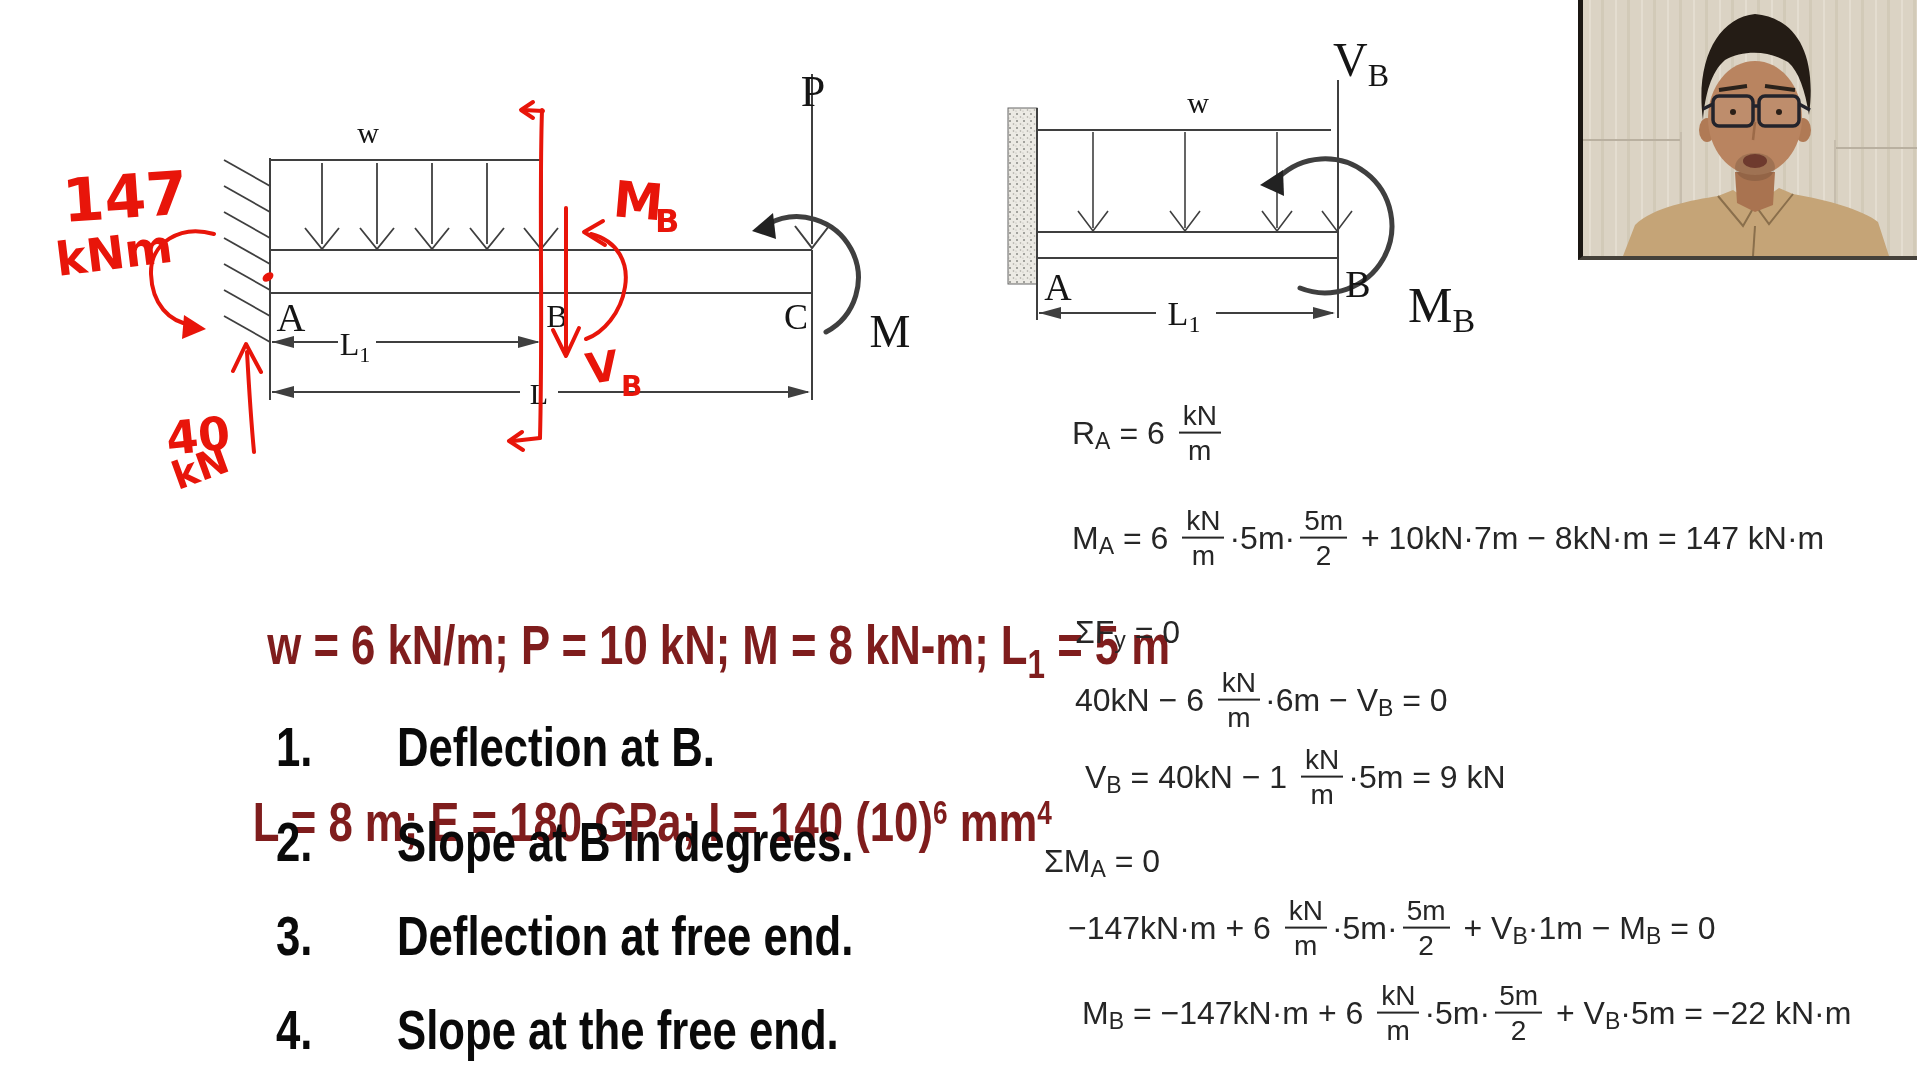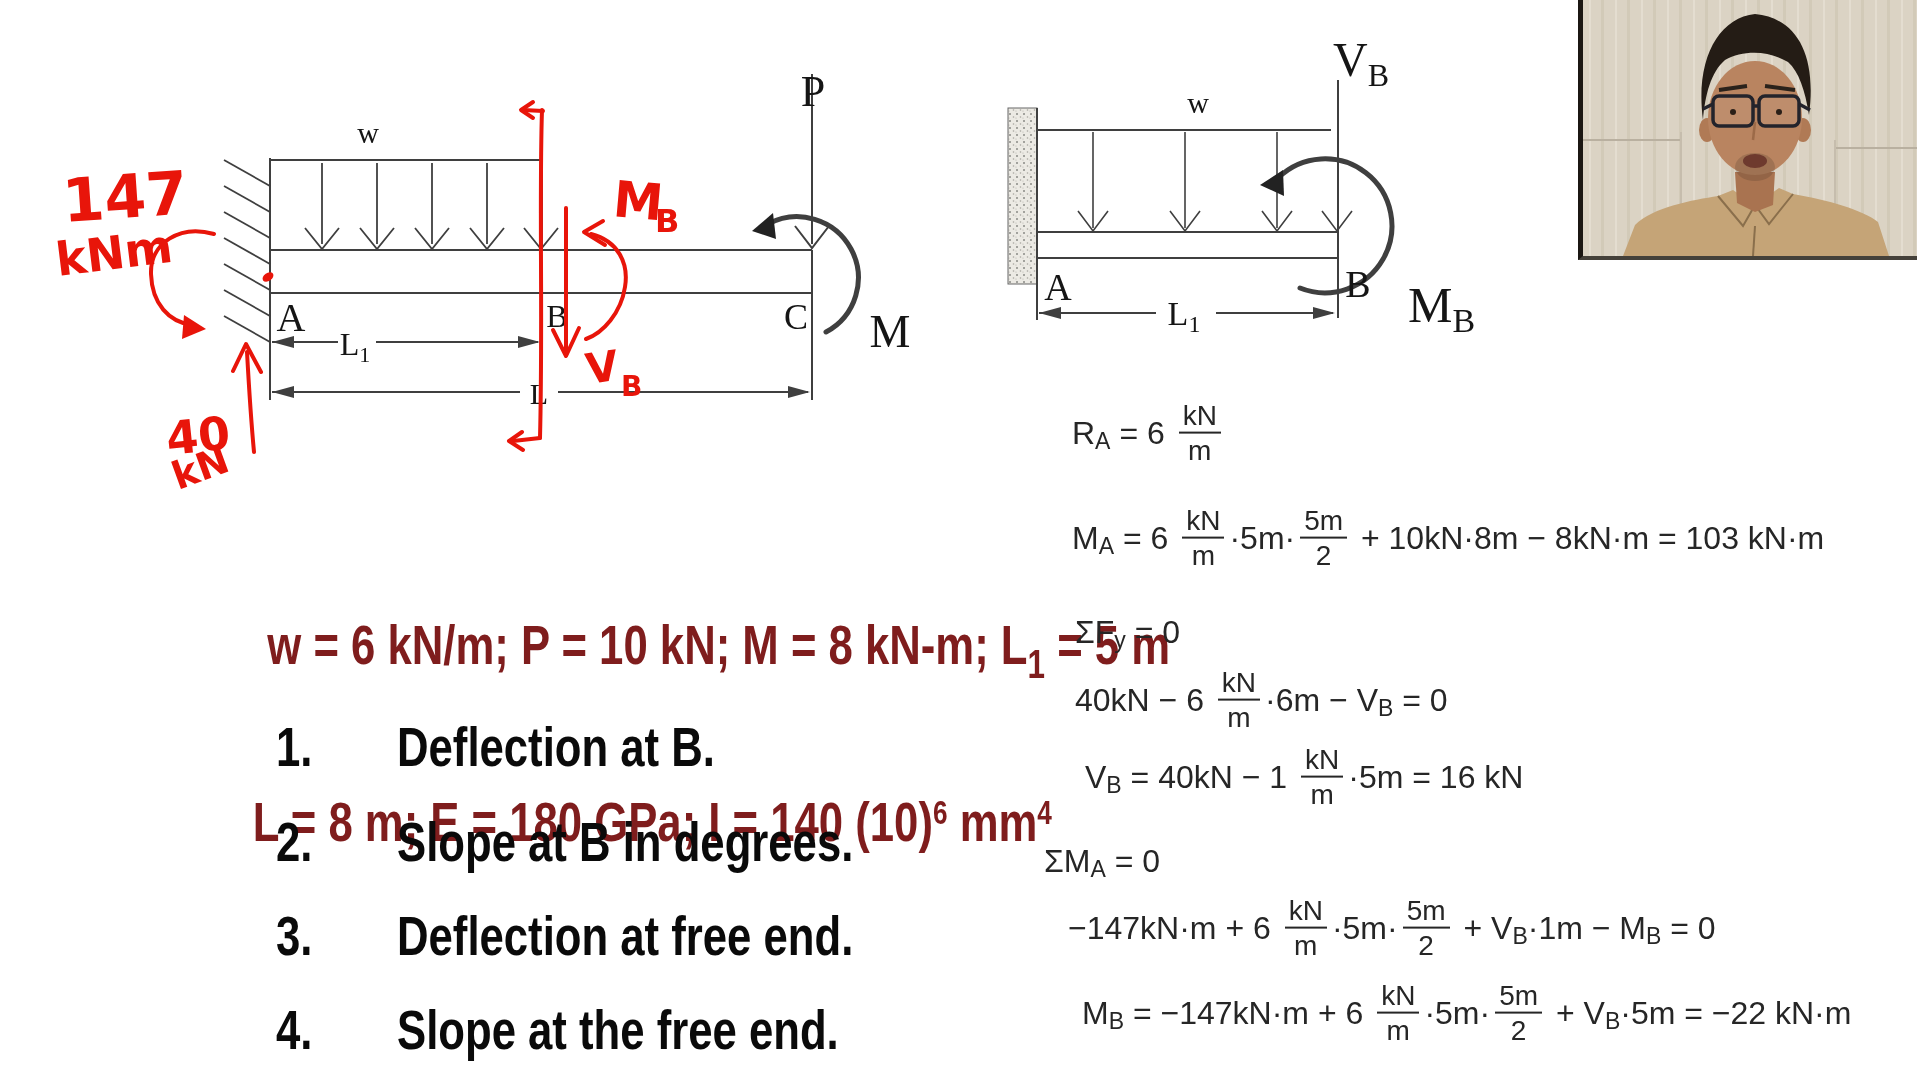--- a/index.html
+++ b/index.html
@@ -207,24 +207,24 @@
       <span class="qnum"><span class="sq">3.</span></span>
       <span class="qtxt"><span class="sq">Deflection at free end.</span></span>
     </div>
     <div class="q" style="top:1002px">
       <span class="qnum"><span class="sq">4.</span></span>
       <span class="qtxt"><span class="sq">Slope at the free end.</span></span>
     </div>
   </div>
 
   <div class="eq" style="left:1072px;top:433px"><span class="t">R</span><span class="sb">A</span><span class="t"> = 6 </span><span class="fr"><span class="n">kN</span><span class="d">m</span></span></div>
-  <div class="eq" style="left:1072px;top:538px"><span class="t">M</span><span class="sb">A</span><span class="t"> = 6 </span><span class="fr"><span class="n">kN</span><span class="d">m</span></span><span class="t">·5m·</span><span class="fr"><span class="n">5m</span><span class="d">2</span></span><span class="t"> + 10kN·8m − 8kN·m = 103 kN·m</span></div>
+  <div class="eq" style="left:1072px;top:538px"><span class="t">M</span><span class="sb">A</span><span class="t"> = 6 </span><span class="fr"><span class="n">kN</span><span class="d">m</span></span><span class="t">·5m·</span><span class="fr"><span class="n">5m</span><span class="d">2</span></span><span class="t"> + 10kN·7m − 8kN·m = 147 kN·m</span></div>
   <div class="eq" style="left:1075px;top:632px"><span class="t">ΣF</span><span class="sb">y</span><span class="t"> = 0</span></div>
   <div class="eq" style="left:1075px;top:700px"><span class="t">40kN − 6 </span><span class="fr"><span class="n">kN</span><span class="d">m</span></span><span class="t">·6m − V</span><span class="sb">B</span><span class="t"> = 0</span></div>
-  <div class="eq" style="left:1085px;top:777px"><span class="t">V</span><span class="sb">B</span><span class="t"> = 40kN − 1 </span><span class="fr"><span class="n">kN</span><span class="d">m</span></span><span class="t">·5m = 16 kN</span></div>
+  <div class="eq" style="left:1085px;top:777px"><span class="t">V</span><span class="sb">B</span><span class="t"> = 40kN − 1 </span><span class="fr"><span class="n">kN</span><span class="d">m</span></span><span class="t">·5m = 9 kN</span></div>
   <div class="eq" style="left:1044px;top:861px"><span class="t">ΣM</span><span class="sb">A</span><span class="t"> = 0</span></div>
   <div class="eq" style="left:1068px;top:928px"><span class="t">−147kN·m + 6 </span><span class="fr"><span class="n">kN</span><span class="d">m</span></span><span class="t">·5m·</span><span class="fr"><span class="n">5m</span><span class="d">2</span></span><span class="t"> + V</span><span class="sb">B</span><span class="t">·1m − M</span><span class="sb">B</span><span class="t"> = 0</span></div>
   <div class="eq" style="left:1082px;top:1013px"><span class="t">M</span><span class="sb">B</span><span class="t"> = −147kN·m + 6 </span><span class="fr"><span class="n">kN</span><span class="d">m</span></span><span class="t">·5m·</span><span class="fr"><span class="n">5m</span><span class="d">2</span></span><span class="t"> + V</span><span class="sb">B</span><span class="t">·5m = −22 kN·m</span></div>
 
   <div class="webcam">
     <svg viewBox="0 0 334 256">
       <defs>
         <pattern id="wood" width="26" height="256" patternUnits="userSpaceOnUse">
           <rect width="26" height="256" fill="#dbd3c4"></rect>
           <rect x="18" width="3" height="256" fill="#cfc6b4" opacity="0.7"></rect>

